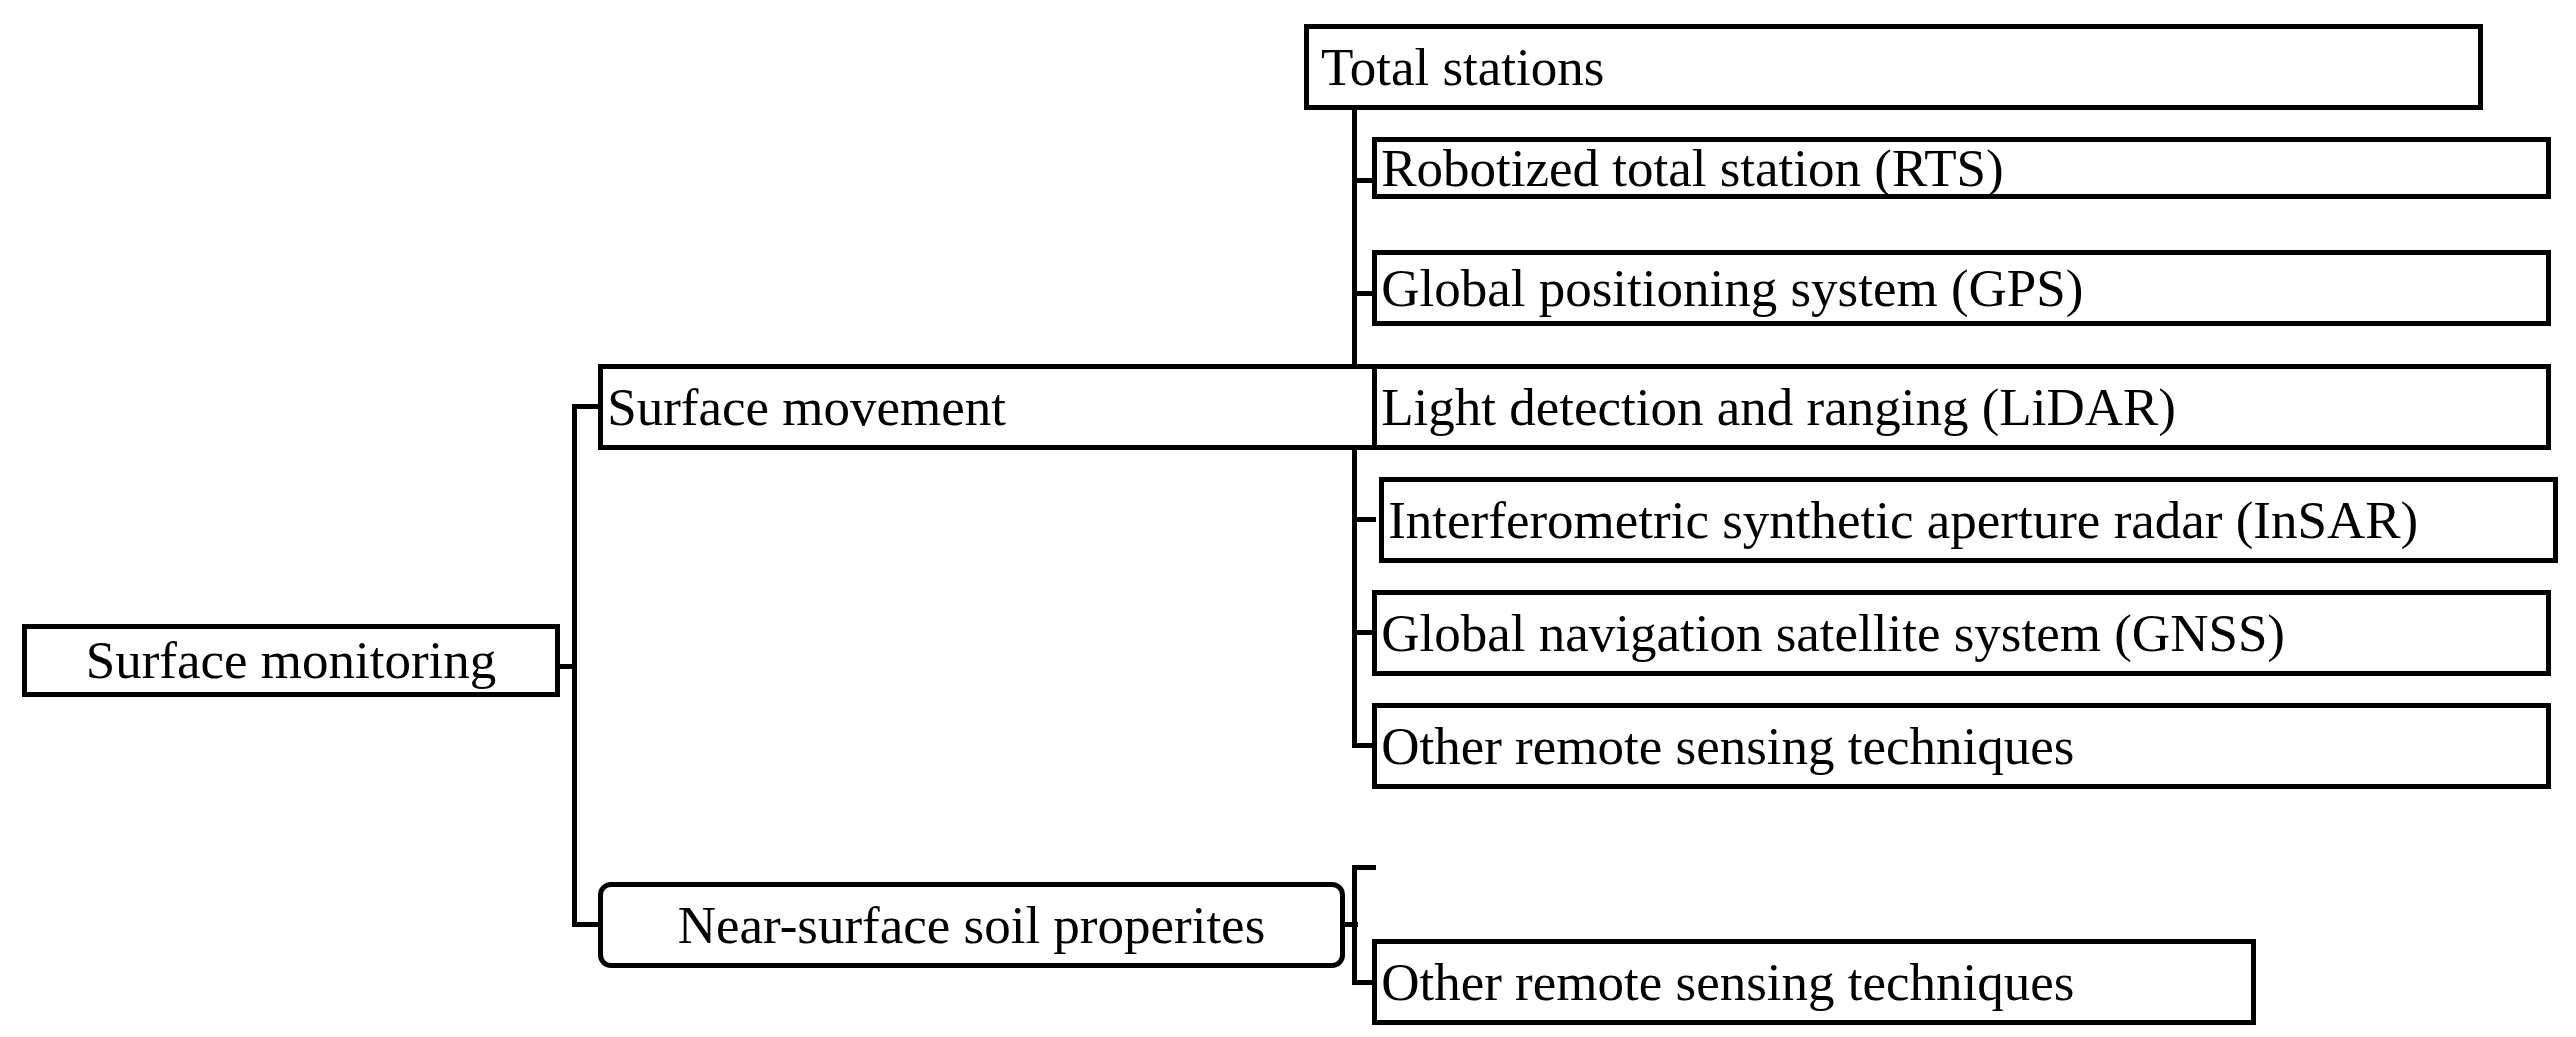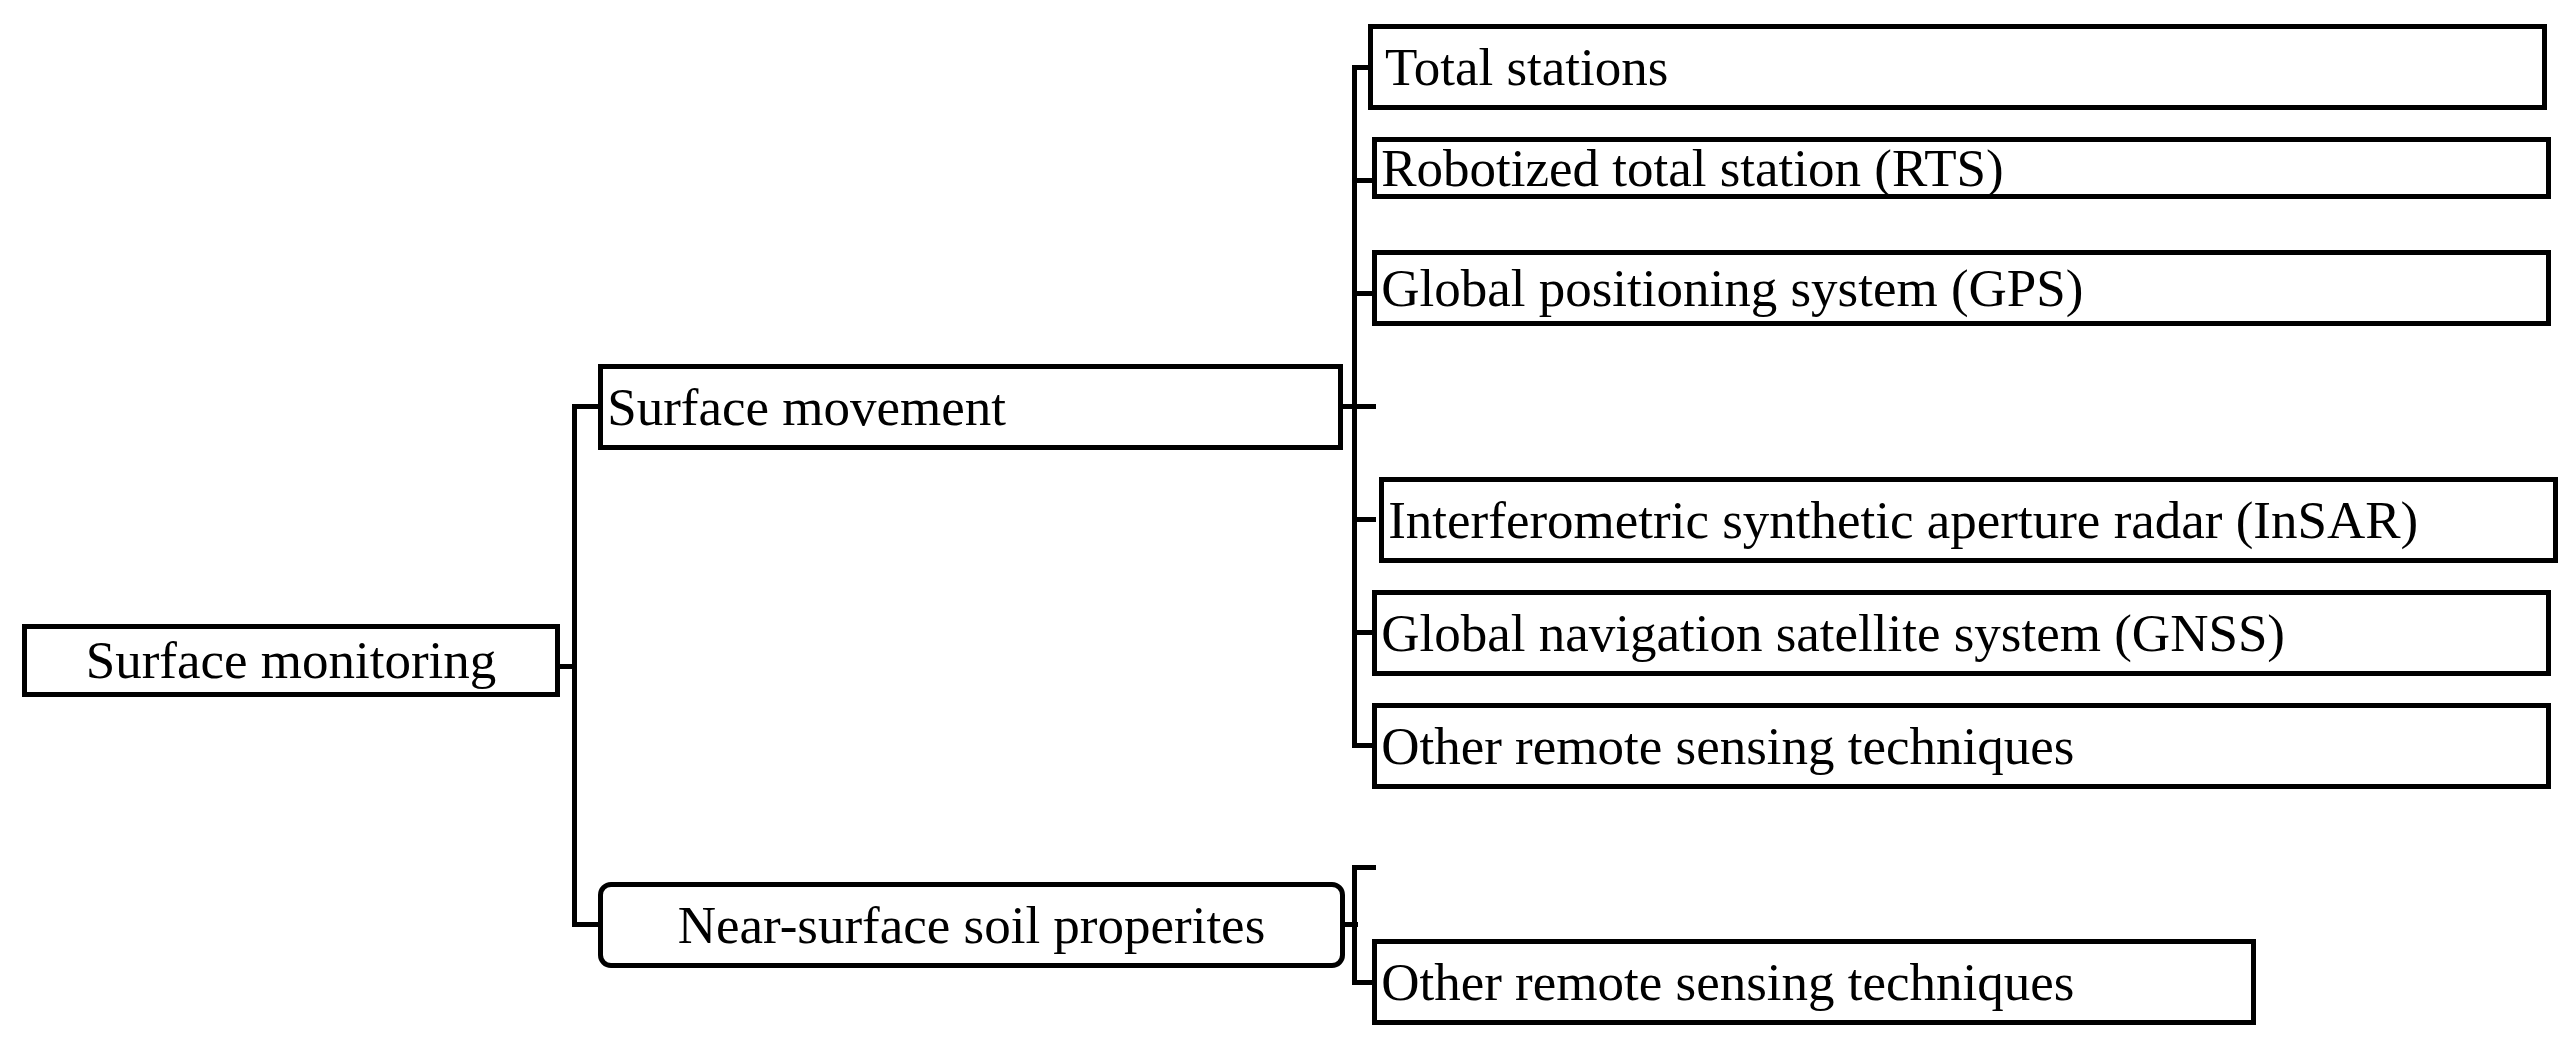--- a/index.html
+++ b/index.html
@@ -27,23 +27,23 @@
     line-height: 1;
     white-space: nowrap;
     overflow: hidden;
   }
   .node.left-align { justify-content: flex-start; padding-left: 4.2px; }
   .node.center-align { justify-content: center; }
   .conn { position: absolute; background: var(--line); }
 
   
   #root   { left: 22px;   top: 624px; width: 538px;  height: 73px; align-items: center; }
-  #b0     { left: 598px;  top: 364px;  width: 745px; height: 86px; }
+  #b0     { left: 598px;  top: 364px;  width: 847px; height: 86px; }
   #b1     { left: 598px;  top: 882px; width: 747px; height: 86px; border-radius: 13px; }
-  #l0     { left: 1368px; top: 24px;   width: 1179px; height: 86px; padding-left: 12px; }
+  #l0     { left: 1304px; top: 24px;   width: 1179px; height: 86px; padding-left: 12px; }
   #l1     { left: 1372px; top: 137px;  width: 1179px; height: 62px; }
   #l2     { left: 1372px; top: 250px;  width: 1179px; height: 76px; }
   #l3     { left: 1372px; top: 364px;  width: 1179px; height: 86px; }
   #l4     { left: 1372px; top: 477px;  width: 1179px; height: 86px; margin-left: 7px; }
   #l5     { left: 1372px; top: 590px;  width: 1179px; height: 86px; }
   #l6     { left: 1372px; top: 703px; width: 1179px; height: 86px; }
   #m0     { left: 1372px; top: 824px; width: 901px; height: 86px; }
   #m1     { left: 1372px; top: 939px; width: 884px; height: 86px; }
 
   
@@ -102,20 +102,23 @@
 
   <div class="node left-align" id="l0">
     <span>Total stations</span>
   </div>
   <div class="node left-align" id="l1">
     <span>Robotized total station (RTS)</span>
   </div>
   <div class="node left-align" id="l2">
     <span>Global positioning system (GPS)</span>
   </div>
+  <div class="node left-align" id="l3">
+    <span>Light detection and ranging (LiDAR)</span>
+  </div>
   <div class="node left-align" id="l4">
     <span>Interferometric synthetic aperture radar (InSAR)</span>
   </div>
   <div class="node left-align" id="l5">
     <span>Global navigation satellite system (GNSS)</span>
   </div>
   <div class="node left-align" id="l6">
     <span>Other remote sensing techniques</span>
   </div>
 

